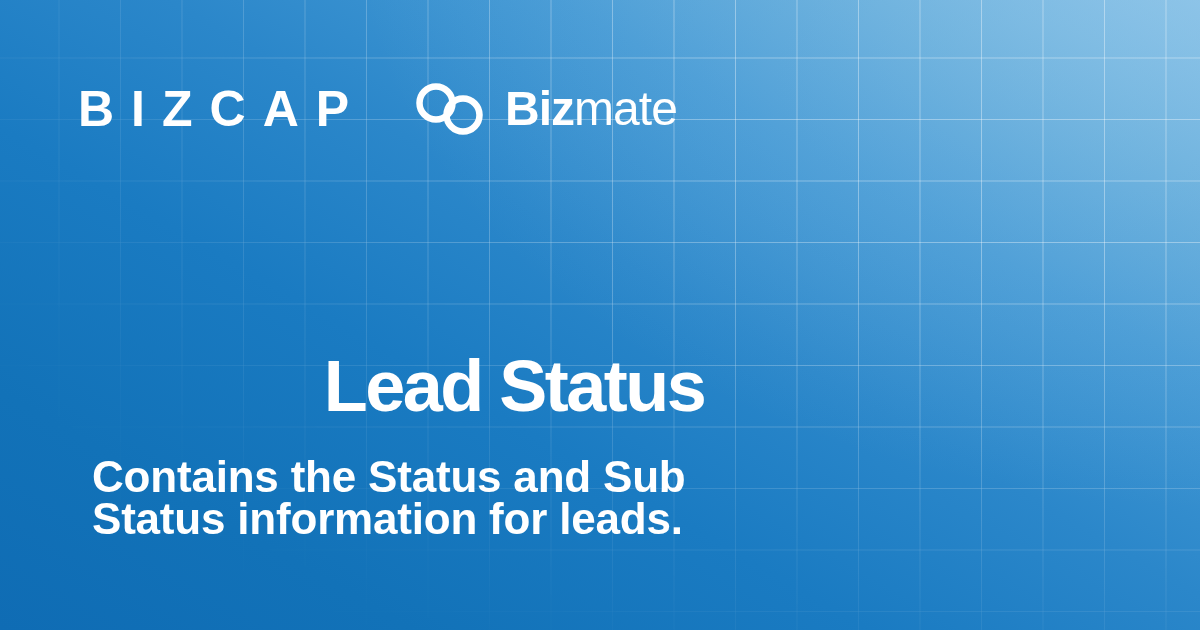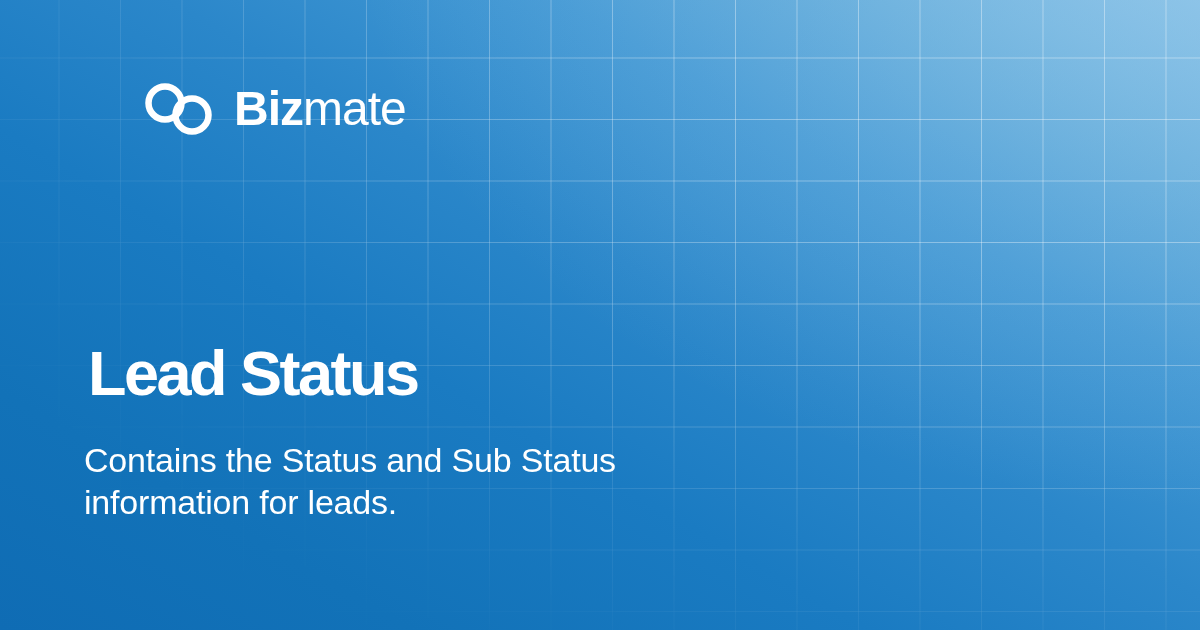--- a/index.html
+++ b/index.html
@@ -112,48 +112,50 @@
   
   .headline-block {
     position: absolute;
     left: 84px;
     top: 338px;
     width: 860px;
   }
 
   .page-title {
     color: #ffffff;
-    font-size: 63px;
+    font-size: 72px;
     font-weight: 700;
     line-height: 1.0;
     letter-spacing: -2.5px;
-    margin: 4px;
+    margin: 12px;
     white-space: nowrap;
+    text-align: center;
   }
 
   .page-subtitle {
     color: #ffffff;
-    font-size: 34px;
-    font-weight: 400;
+    font-size: 44px;
+    font-weight: 700;
     line-height: 42px;
     letter-spacing: -0.2px;
-    margin: 34px 0 0 0;
+    margin: 34px 0 0 8px;
     max-width: 640px;
   }
 </style>
 </head>
 <body>
 
 <div id="og-card">
 
   <div class="bg-glow"></div>
   <div class="bg-grid"></div>
 
   <div class="logo-row">
 
+    <div class="bizcap-wordmark">BIZCAP</div>
 
     <div class="logo-gap"></div>
 
     <div class="bizmate-logo">
       <svg class="bizmate-mark" viewBox="0 0 78 52" aria-hidden="true">
         <circle cx="25" cy="20" r="16.5" fill="none" stroke="#ffffff" stroke-width="6.5"></circle>
         <circle cx="52" cy="32" r="16.5" fill="none" stroke="#ffffff" stroke-width="6.5"></circle>
       </svg>
       <div class="bizmate-wordmark">
         <span class="biz">Biz</span><span class="mate">mate</span>

